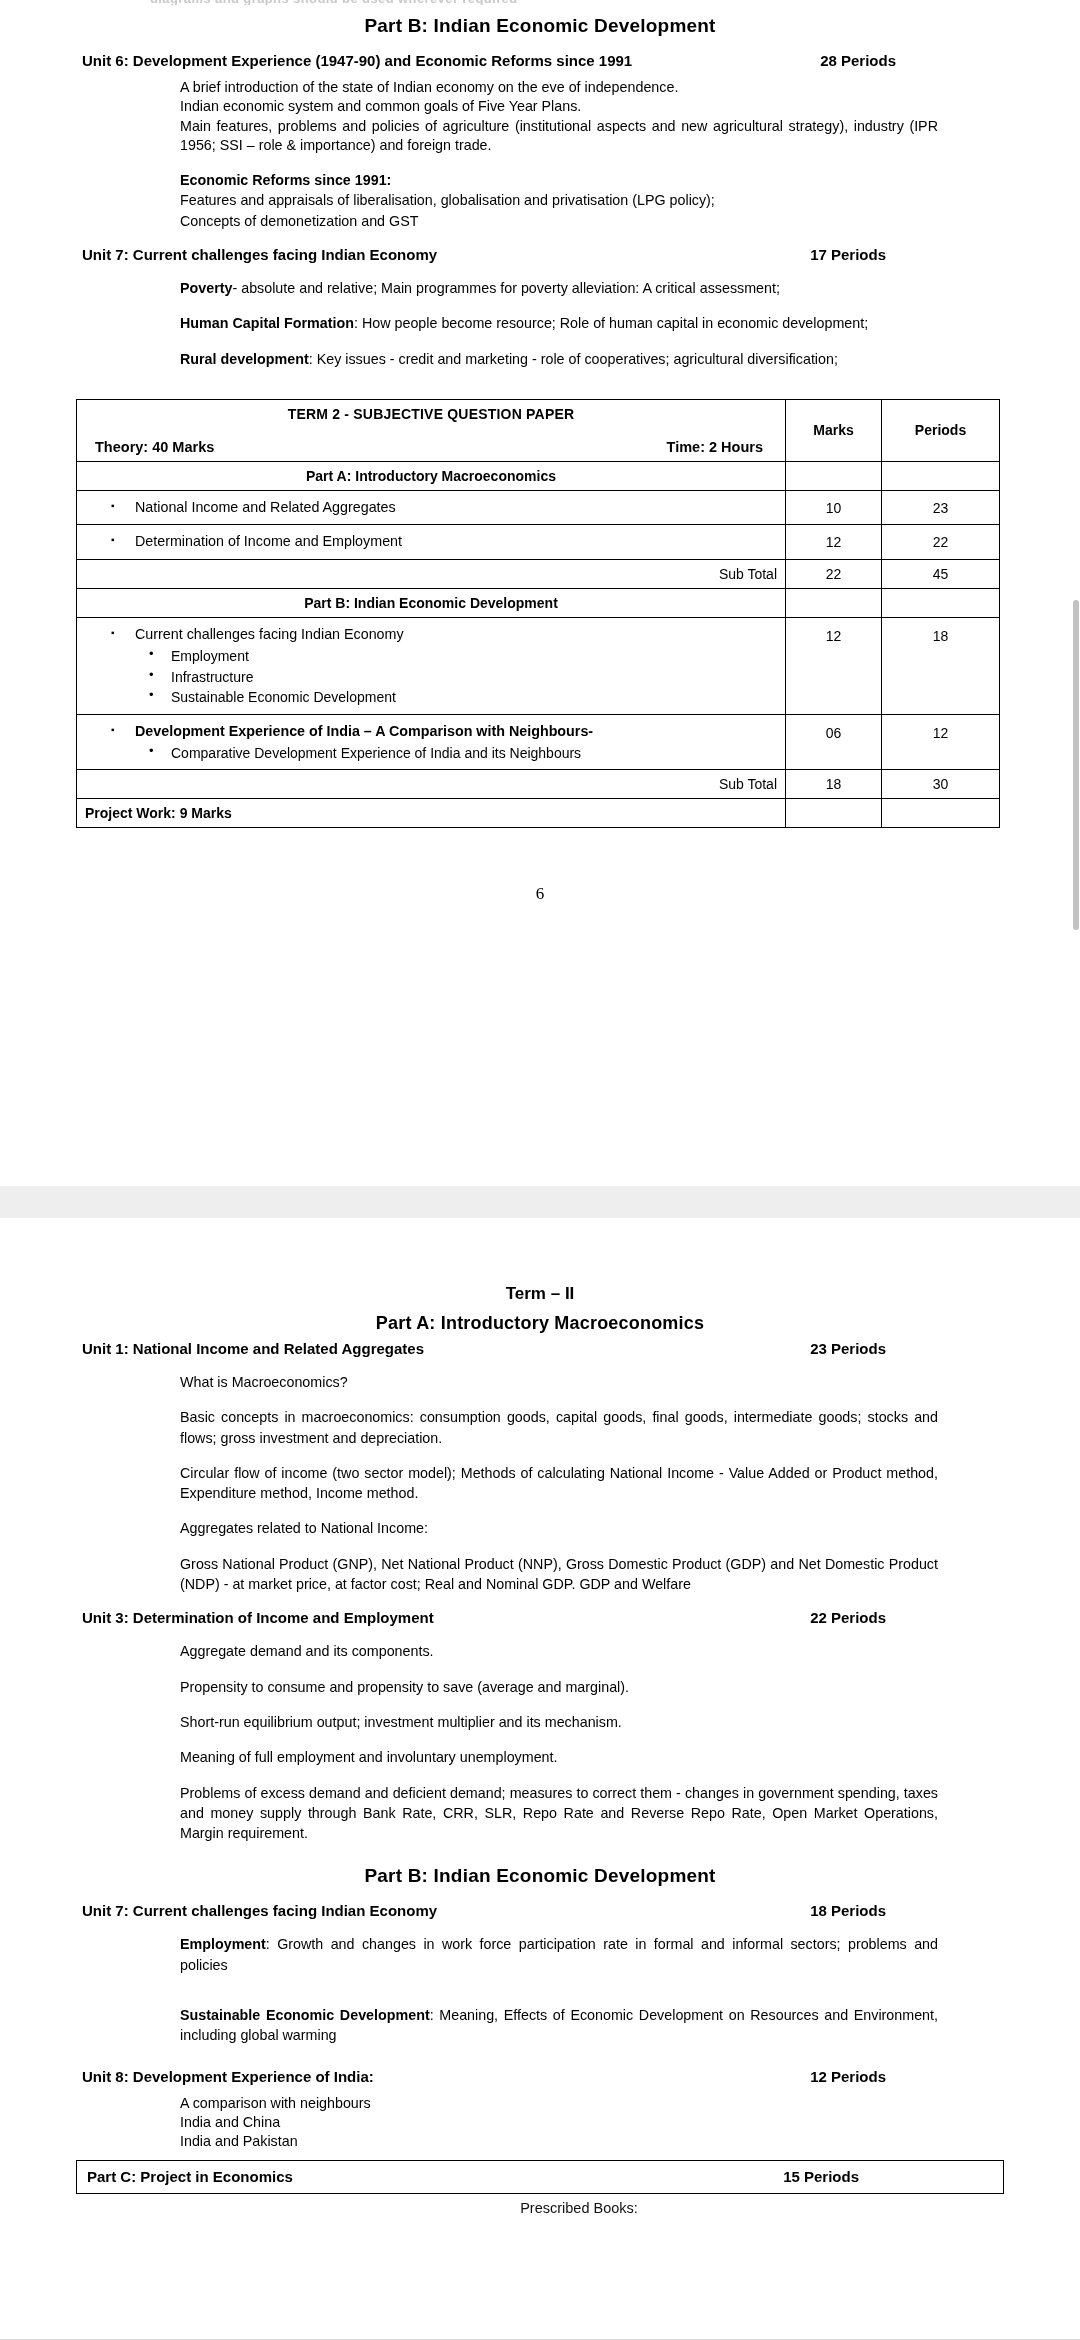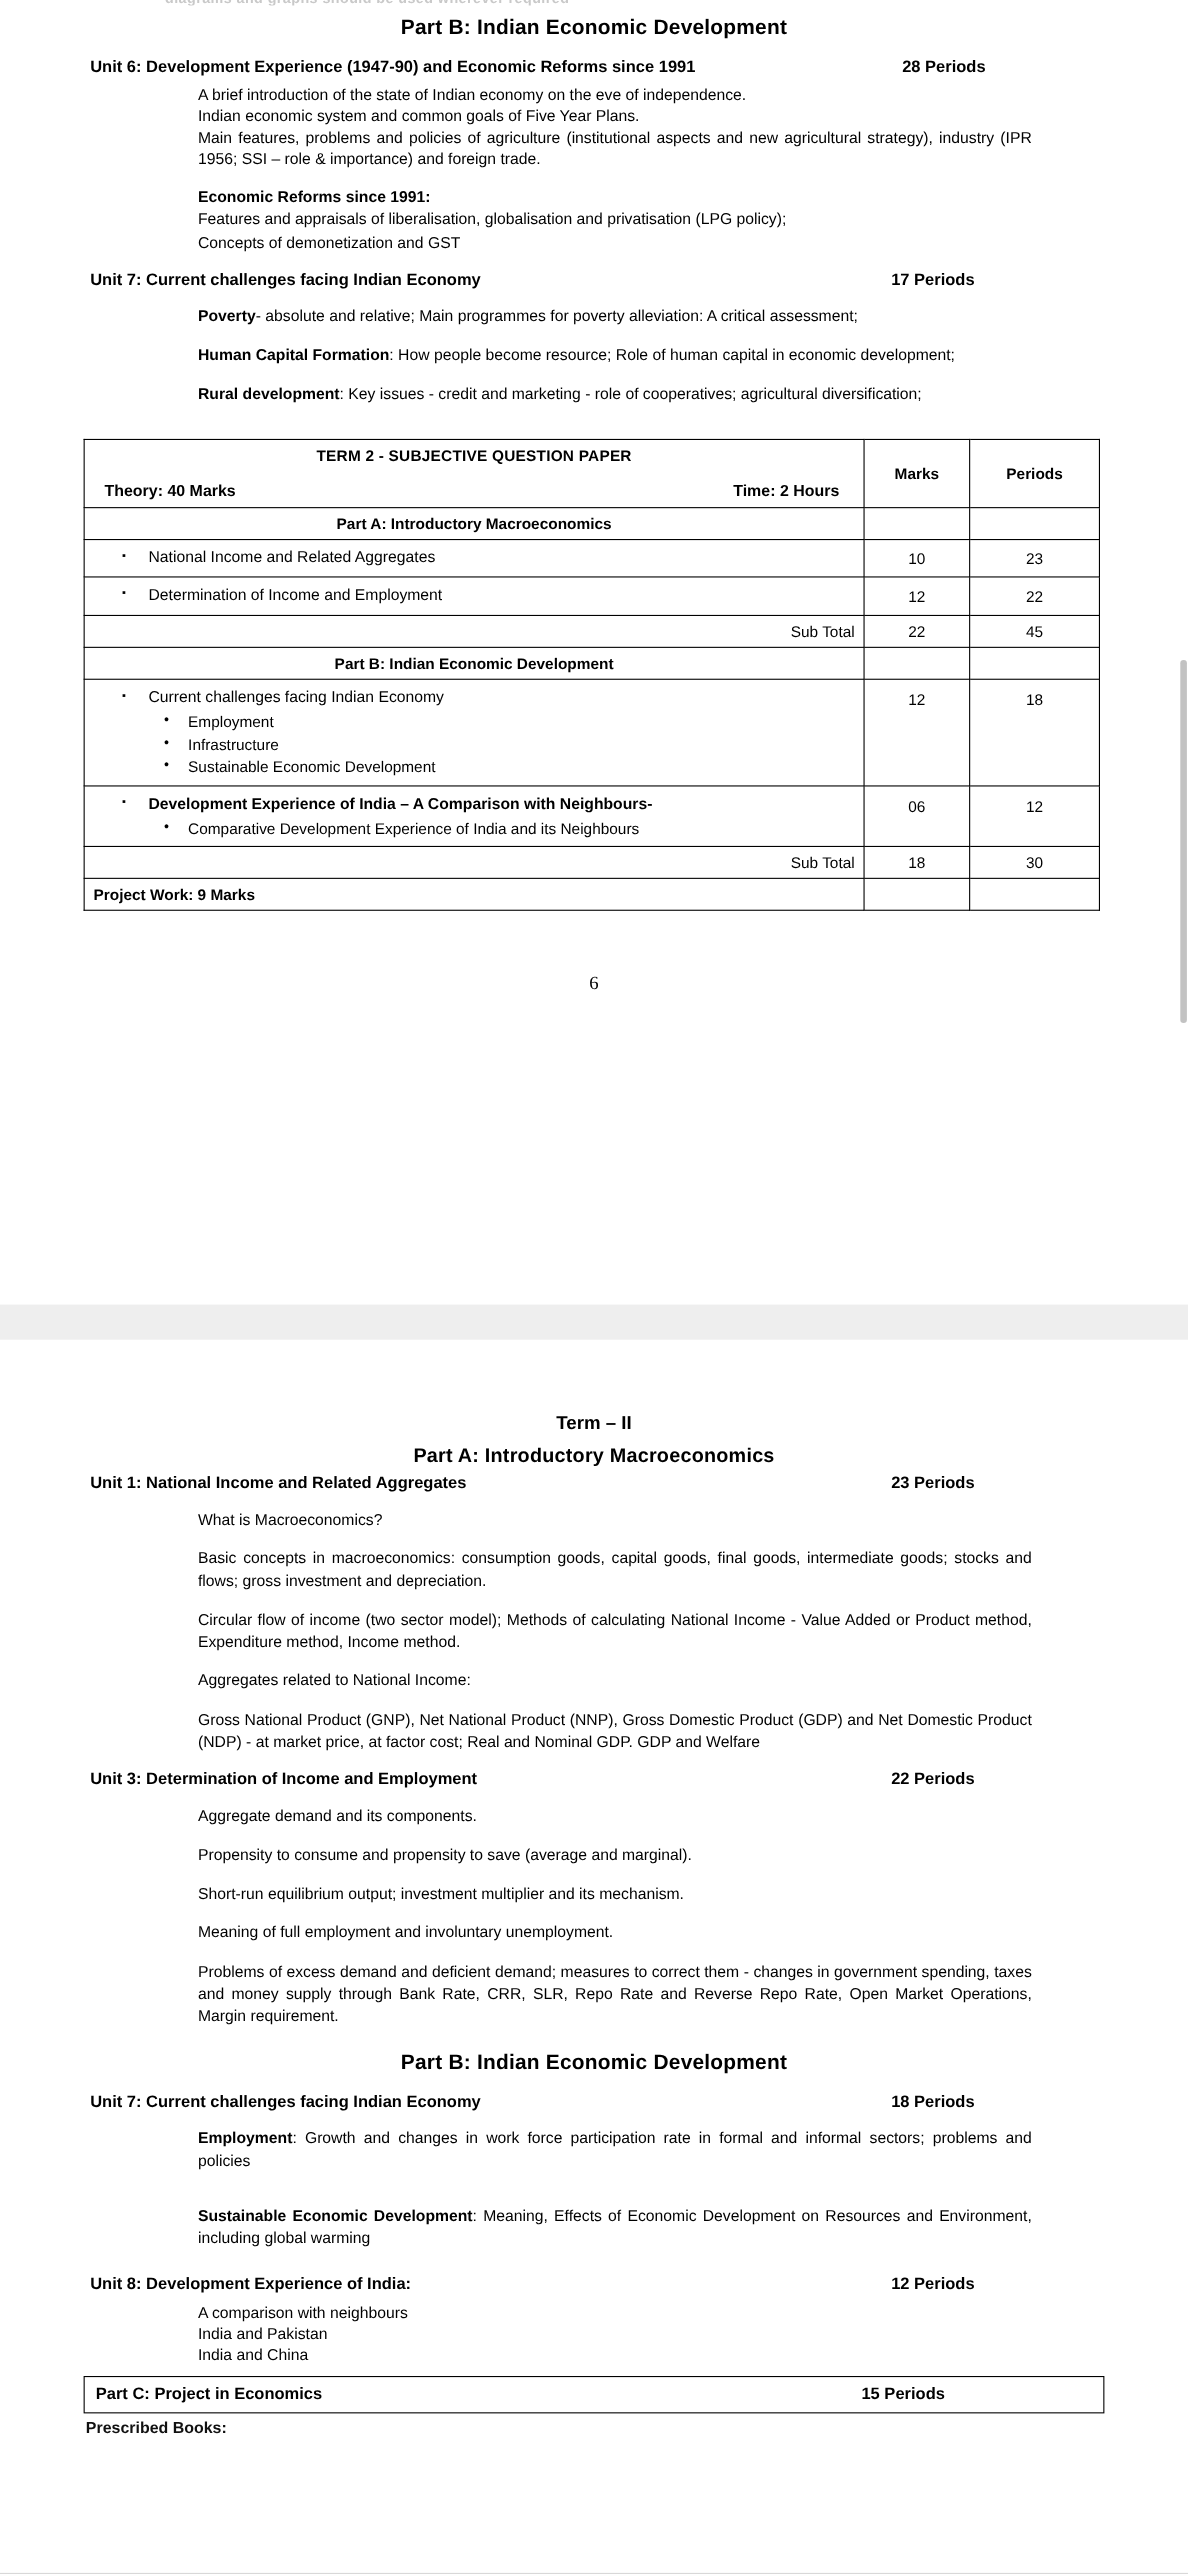--- a/index.html
+++ b/index.html
@@ -181,24 +181,25 @@
     font-size: 15px;
     font-weight: bold;
     gap: 16px;
   }
   .partc-box .spacer { flex: 1 1 auto; }
   .partc-box .periods { margin-right: 132px; white-space: nowrap; }
 
   .prescribed {
     margin: 6px 0 0 78px;
     font-size: 14.5px;
-    font-weight: bold;
+    font-weight: normal;
     height: 14px;
     overflow: hidden;
     color: #111;
+    text-align: center;
   }
 
   
   #scrollbar-track {
     position: absolute;
     top: 0; right: 0;
     width: 8px; height: 2340px;
     background: transparent;
   }
   #scrollbar-thumb {
@@ -476,22 +477,22 @@
       <div class="unit-line">
         <span class="unit-title">Unit 8: Development Experience of India:</span>
         <span class="unit-spacer"></span>
         <span class="unit-periods far">12 Periods</span>
       </div>
 
       <div class="gap-s"></div>
 
       <div class="body-block just tight">
         <div>A comparison with neighbours</div>
+        <div>India and China</div>
         <div>India and Pakistan</div>
-        <div>India and China</div>
       </div>
     </div>
 
     <div class="partc-box">
       <span>Part C: Project in Economics</span>
       <span class="spacer"></span>
       <span class="periods">15 Periods</span>
     </div>
 
     <div class="prescribed">Prescribed Books:</div>

